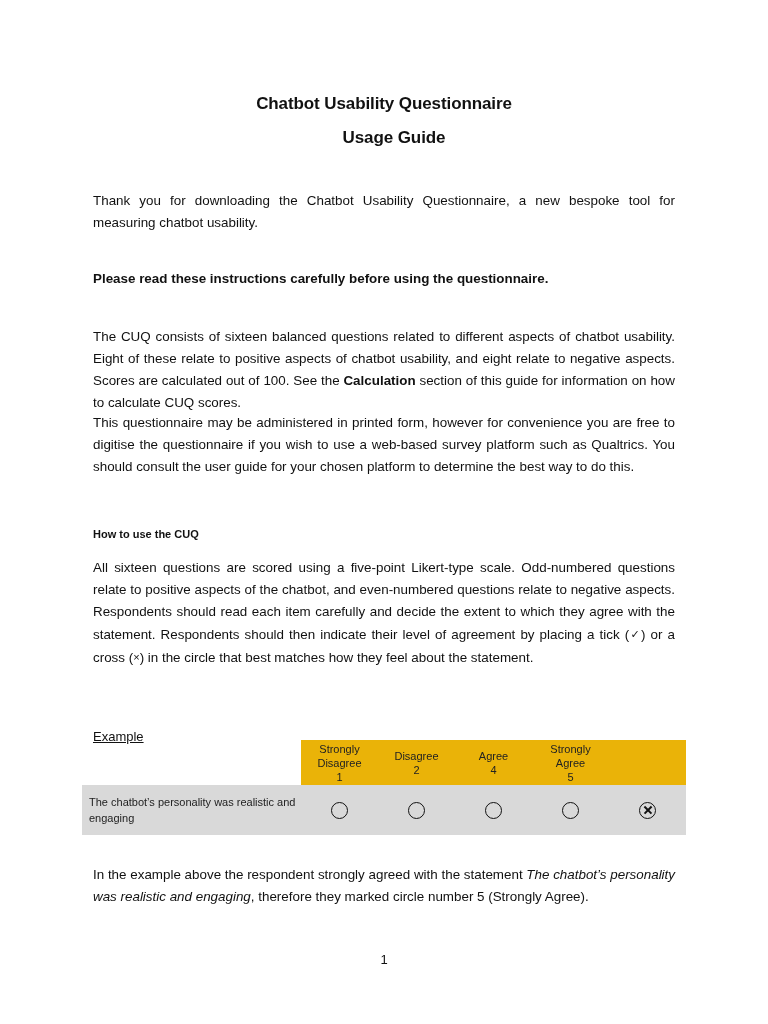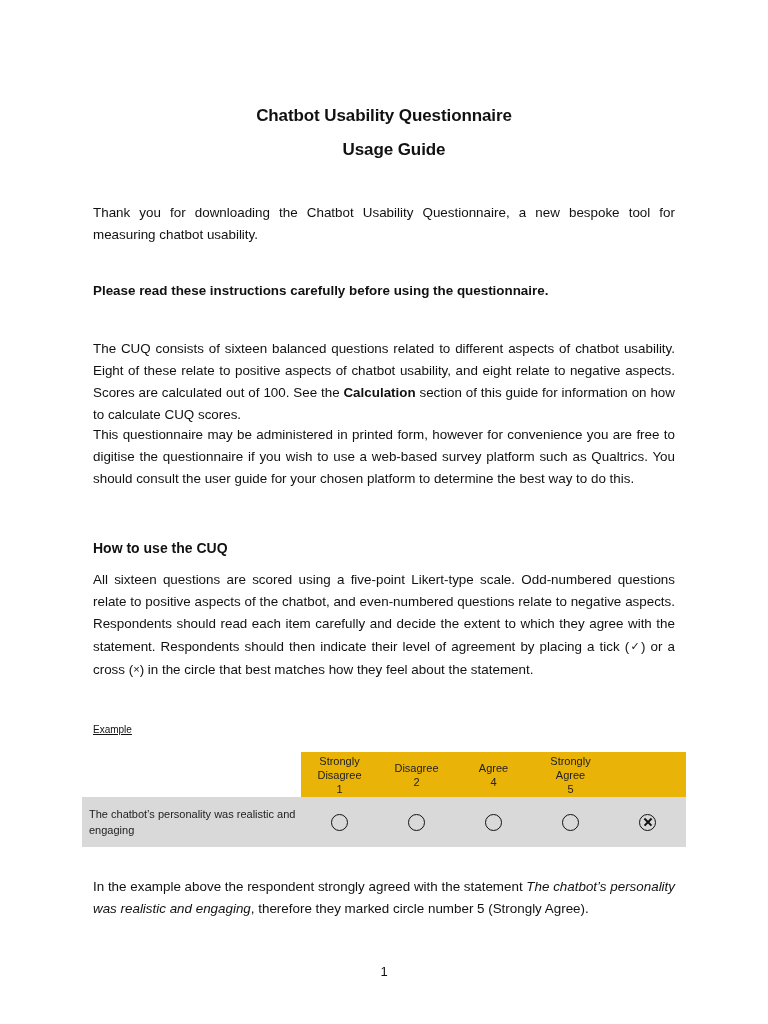--- a/index.html
+++ b/index.html
@@ -1,33 +1,33 @@
 <!DOCTYPE html>
 <html><head>
 <meta charset="utf-8">
 <style>
   html, body { margin: 0; padding: 0; background: #ffffff; }
   body {
     width: 768px; height: 1024px; position: relative; overflow: hidden;
     font-family: "Liberation Sans", "DejaVu Sans", sans-serif;
     color: #111111;
   }
-  .page { position: absolute; left: 0; top: 16px; width: 768px; height: 748px; text-decoration: underline; }
+  .page { position: absolute; left: 0; top: 4px; width: 768px; height: 748px; text-decoration: underline; }
   .title {
     position: absolute; left: 0; width: 768px; text-align: center;
     font-weight: bold; font-size: 17px; letter-spacing: -0.1px;
   }
   .para {
     position: absolute; left: 93px; width: 582px;
     font-size: 13.4px; line-height: 22px; text-align: justify;
     text-align-last: left;
   }
   .bold { font-weight: bold; }
-  .heading { position: absolute; left: 93px; font-size: 14px; font-weight: bold; }
-  .example-label { position: absolute; left: 93px; font-size: 10px; text-decoration: underline; }
+  .heading { position: absolute; left: 93px; font-size: 11px; font-weight: bold; }
+  .example-label { position: absolute; left: 93px; font-size: 13px; text-decoration: underline; margin-top: 17px; }
 
   .likert-header {
     position: absolute; left: 301px; top: 736px; width: 385px; height: 45px;
     background: #eab308; display: flex;
   }
   .likert-header .hcell {
     width: 77px; display: flex; flex-direction: column; justify-content: center; align-items: center;
     font-size: 11px; line-height: 14px; text-align: center; color: #222;
   }
   .likert-row {

